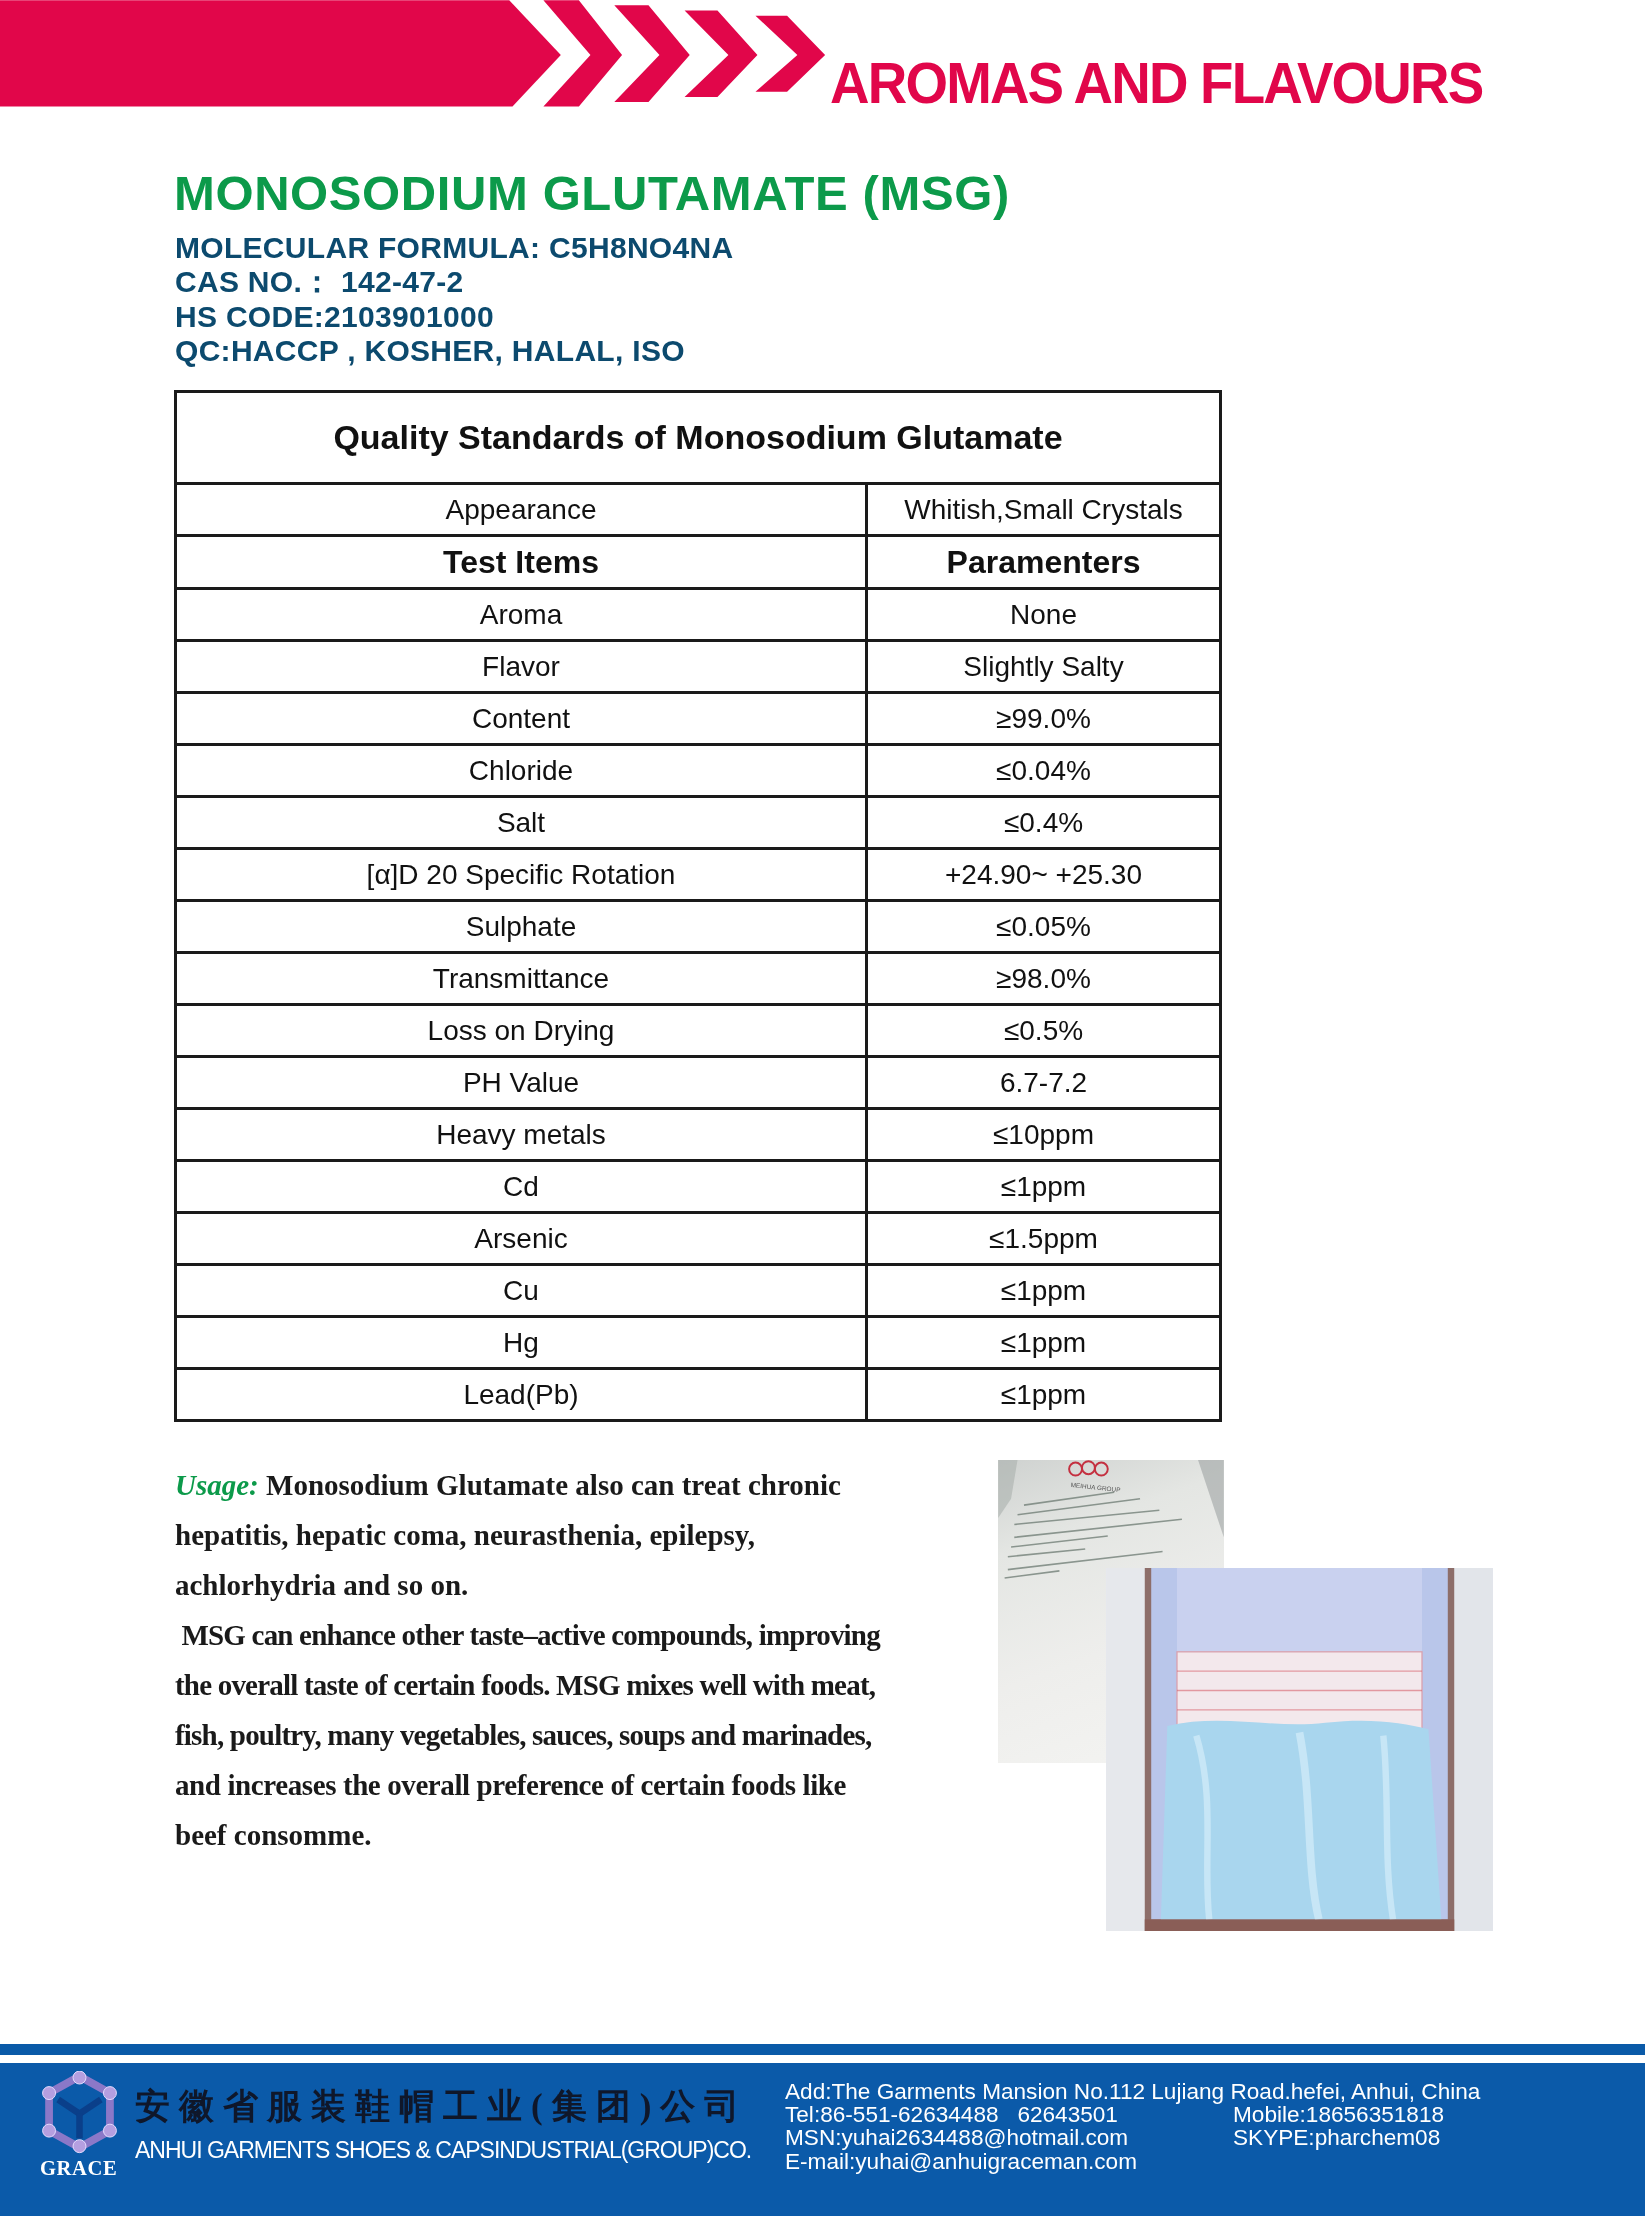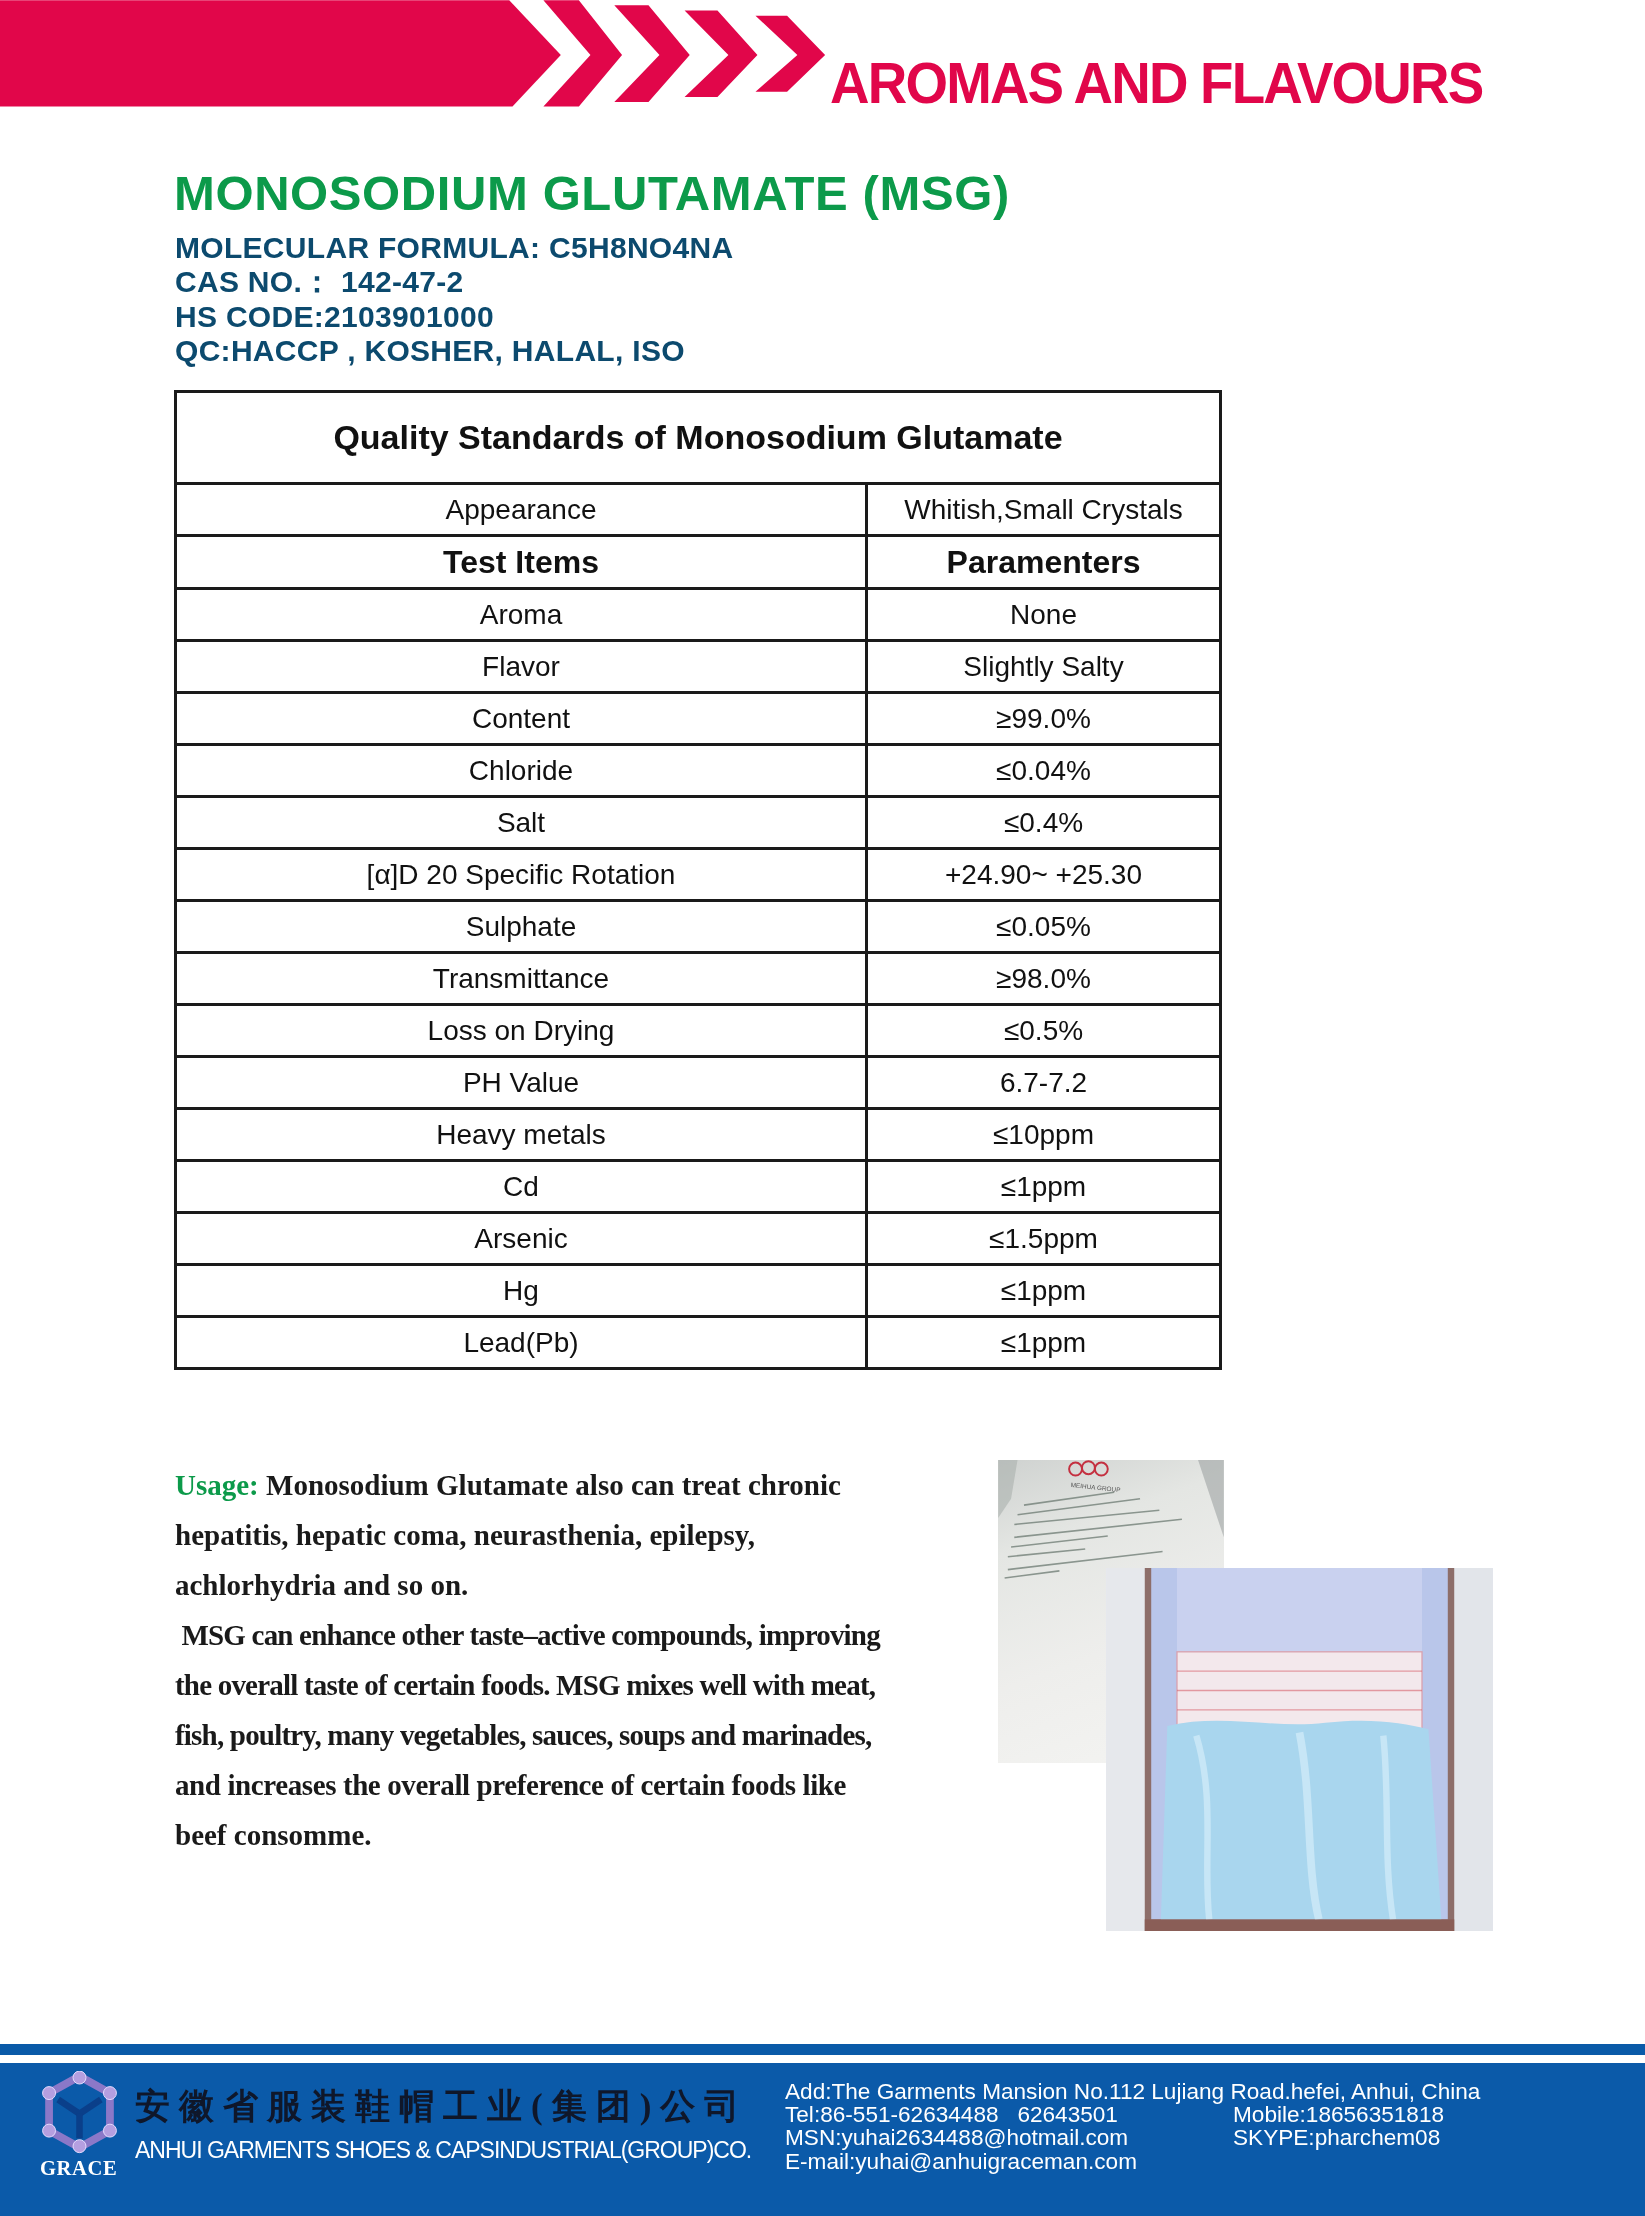--- a/index.html
+++ b/index.html
@@ -40,21 +40,21 @@
   #quality-table .head-cell { height: 50px; font-size: 32px; font-weight: 700; }
   #quality-table td.cell { height: 49px; font-size: 28px; font-weight: 400; }
   #quality-table .col1 { width: 688px; }
 
   
   .usage {
     position: absolute; left: 175px; width: 838px;
     font-family: "Liberation Serif", serif; font-weight: 700; font-size: 29px;
     color: #1a1a1a; line-height: 50px;
   }
-  .green { color: #0c9a4a; }
+  .green { color: #0c9a4a; font-style: italic; }
 
   
   #photo-bag {
     position: absolute; left: 998px; top: 1460px; width: 226px; height: 303px; overflow: hidden;
     background: linear-gradient(160deg, #cfd2d0 0%, #e4e6e3 25%, #eeeeec 60%, #f4f4f2 100%);
   }
   #photo-container {
     position: absolute; left: 1106px; top: 1568px; width: 387px; height: 363px; overflow: hidden;
     background: #eef0f2;
   }
@@ -155,20 +155,24 @@
         <td class="cell col1">Heavy metals</td>
         <td class="cell">≤10ppm</td>
       </tr>
   <tr>
         <td class="cell col1">Cd</td>
         <td class="cell">≤1ppm</td>
       </tr>
   <tr>
         <td class="cell col1">Arsenic</td>
         <td class="cell">≤1.5ppm</td>
+      </tr>
+  <tr>
+        <td class="cell col1">Cu</td>
+        <td class="cell">≤1ppm</td>
       </tr>
   <tr>
         <td class="cell col1">Hg</td>
         <td class="cell">≤1ppm</td>
       </tr>
   <tr>
         <td class="cell col1">Lead(Pb)</td>
         <td class="cell">≤1ppm</td>
       </tr>
 </tbody>

